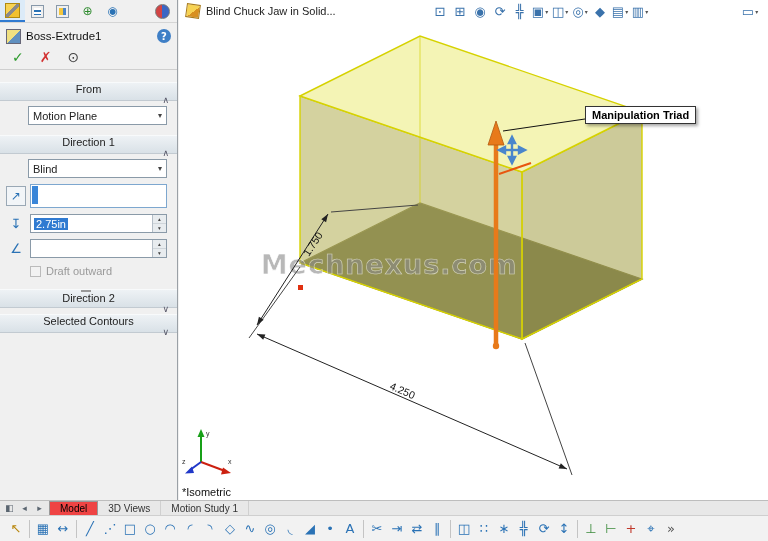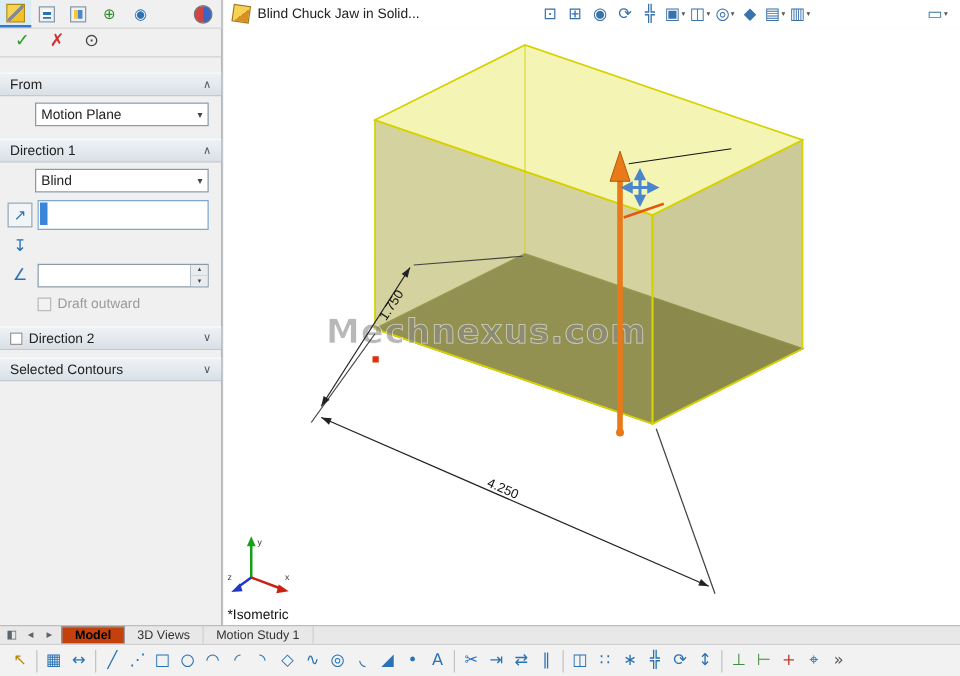--- a/index.html
+++ b/index.html
@@ -28,21 +28,21 @@
   .feat-icon{width:13px;height:13px;background:linear-gradient(135deg,#f0e080 50%,#6090c0 50%);border:1px solid #667;}
   .pm-title-text{font-size:11.5px;color:#111;}
   .help-circle{margin-left:auto;width:14px;height:14px;border-radius:50%;background:#3f7fc6;color:#fff;
                font-size:10px;font-weight:bold;display:flex;align-items:center;justify-content:center;cursor:pointer;}
   .pm-actions{display:flex;align-items:center;gap:16px;padding:3px 12px 5px;border-bottom:1px solid #cfcfcf;}
   .act{font-size:14px;font-weight:bold;cursor:pointer;line-height:14px;}
   .act.ok{color:#2e9b2e;}  .act.cancel{color:#d23030;}
   .act.preview{color:#444;font-weight:normal;font-size:14px;}
 
   .sec-header{height:17px;display:flex;align-items:center;background:linear-gradient(#eef2f5,#d9e1e7);
-              border-top:1px solid #f8fafb;border-bottom:1px solid #c2cad1;padding:0 8px;font-size:11px;color:#222;cursor:pointer;}
+              border-top:1px solid #f8fafb;border-bottom:1px solid #c2cad1;padding:0 8px;font-size:11px;color:#222;cursor:pointer;flex-direction:column;}
   .sec-header .chev{margin-left:auto;font-size:9px;color:#556;}
   .mt12{margin-top:12px;} .mt10{margin-top:10px;} .mt6{margin-top:6px;}
   .combo{margin:5px 10px 0 28px;height:17px;background:#fff;border:1px solid #8a9aa8;display:flex;align-items:center;
          padding:0 4px;font-size:11px;color:#222;cursor:pointer;}
   .combo-arrow{margin-left:auto;font-size:8px;color:#444;}
   .row{display:flex;align-items:center;margin:6px 10px 0 6px;gap:4px;}
   .sq-btn{width:20px;height:20px;border:1px solid #9aa8b5;background:#f2f5f8;display:flex;align-items:center;
           justify-content:center;font-size:12px;color:#2a72b5;padding:0;cursor:pointer;}
   .sel-box{flex:1;height:22px;background:#fff;border:1px solid #7da7cf;position:relative;}
   .sel-highlight{position:absolute;left:1px;top:1px;width:6px;height:18px;background:#3a86d8;}
@@ -77,21 +77,21 @@
   .annotation{position:absolute;left:406px;top:84px;background:#fff;border:1px solid #333;box-shadow:2px 2px 3px rgba(0,0,0,.35);
               padding:2px 6px;font-size:11px;font-weight:bold;color:#000;white-space:nowrap;}
   .view-name{position:absolute;left:3px;top:464px;font-size:11px;color:#111;text-align:right;}
 
   
   #doc-tabs{position:absolute;left:0;top:500px;width:768px;height:15px;background:#e8e8e8;border-top:1px solid #bdbdbd;
             display:flex;align-items:stretch;font-size:10px;box-sizing:border-box;}
   .dt-left{display:flex;align-items:center;padding:0 2px;}
   .dt-left .tb-icon{width:15px;height:13px;font-size:9px;}
   .doc-tab{padding:0 10px;display:flex;align-items:center;color:#333;border-right:1px solid #d0d0d0;cursor:pointer;}
-  .doc-tab.active{background:#c2410c;border:1px solid #999;border-bottom:none;font-weight:bold;color:#000;}
+  .doc-tab.active{background:#ef4444;border:1px solid #999;border-bottom:none;font-weight:normal;color:#000;}
   #bottom-toolbar{position:absolute;left:0;top:515px;width:768px;height:26px;background:#f2f2f2;border-top:1px solid #cfcfcf;
                   display:flex;align-items:center;padding-left:6px;box-sizing:border-box;}
   #bottom-toolbar .tb-icon{width:20px;height:22px;}
 </style>
 </head>
 <body>
 
 <div id="app">
 
   <div id="left-panel">
@@ -107,20 +107,25 @@
       </div>
       <div class="pmt">
         <span class="glyph g-green">⊕</span>
       </div>
       <div class="pmt">
         <span class="glyph g-blue">◉</span>
       </div>
       <div class="pmt-right"></div>
     </div>
 
+    <div class="pm-title">
+      <span class="feat-icon"></span>
+      <span class="pm-title-text">Boss-Extrude1</span>
+      <span class="help-circle glyph">?</span>
+    </div>
 
     <div class="pm-actions">
       <span class="act ok glyph">✓</span>
       <span class="act cancel glyph">✗</span>
       <span class="act preview glyph">⊙</span>
     </div>
 
     <div class="sec-header mt12">
       <span>From</span>
       <span class="chev glyph">∧</span>
@@ -141,20 +146,27 @@
 
     <div class="row">
       <button class="sq-btn glyph">↗</button>
       <div class="sel-box">
         <span class="sel-highlight"></span>
       </div>
     </div>
 
     <div class="row">
       <span class="row-ic glyph">↧</span>
+      <div class="num-field">
+        <span class="val selected">2.75in</span>
+        <span class="spin">
+          <span class="spin-b glyph">▴</span>
+          <span class="spin-b glyph">▾</span>
+        </span>
+      </div>
     </div>
 
     <div class="row">
       <span class="row-ic glyph">∠</span>
       <div class="num-field">
         <span class="val"></span>
         <span class="spin">
           <span class="spin-b glyph">▴</span>
           <span class="spin-b glyph">▾</span>
         </span>
@@ -290,20 +302,21 @@
         <line x1="22" y1="440" x2="46" y2="449" stroke="#cc2010" stroke-width="2"></line>
         <polygon points="52,451 44,445.5 42,452.5" fill="#cc2010"></polygon>
         <line x1="22" y1="440" x2="11" y2="448" stroke="#2038c8" stroke-width="2"></line>
         <polygon points="6,451.5 13,444.5 15,451" fill="#2038c8"></polygon>
         <text x="49" y="442" font-size="7" fill="#333">x</text>
         <text x="27" y="414" font-size="7" fill="#333">y</text>
         <text x="3" y="442" font-size="7" fill="#333">z</text>
       </g>
     </svg>
 
+    <div class="annotation">Manipulation Triad</div>
     <div class="view-name">*Isometric</div>
   </div>
 
   <div id="doc-tabs">
     <span class="dt-left">
         <span class="tb-icon">
           <span class="glyph" style="color: rgb(90, 101, 112);">◧</span>
         </span>
         <span class="tb-icon">
           <span class="glyph" style="color: rgb(90, 101, 112);">◂</span>

